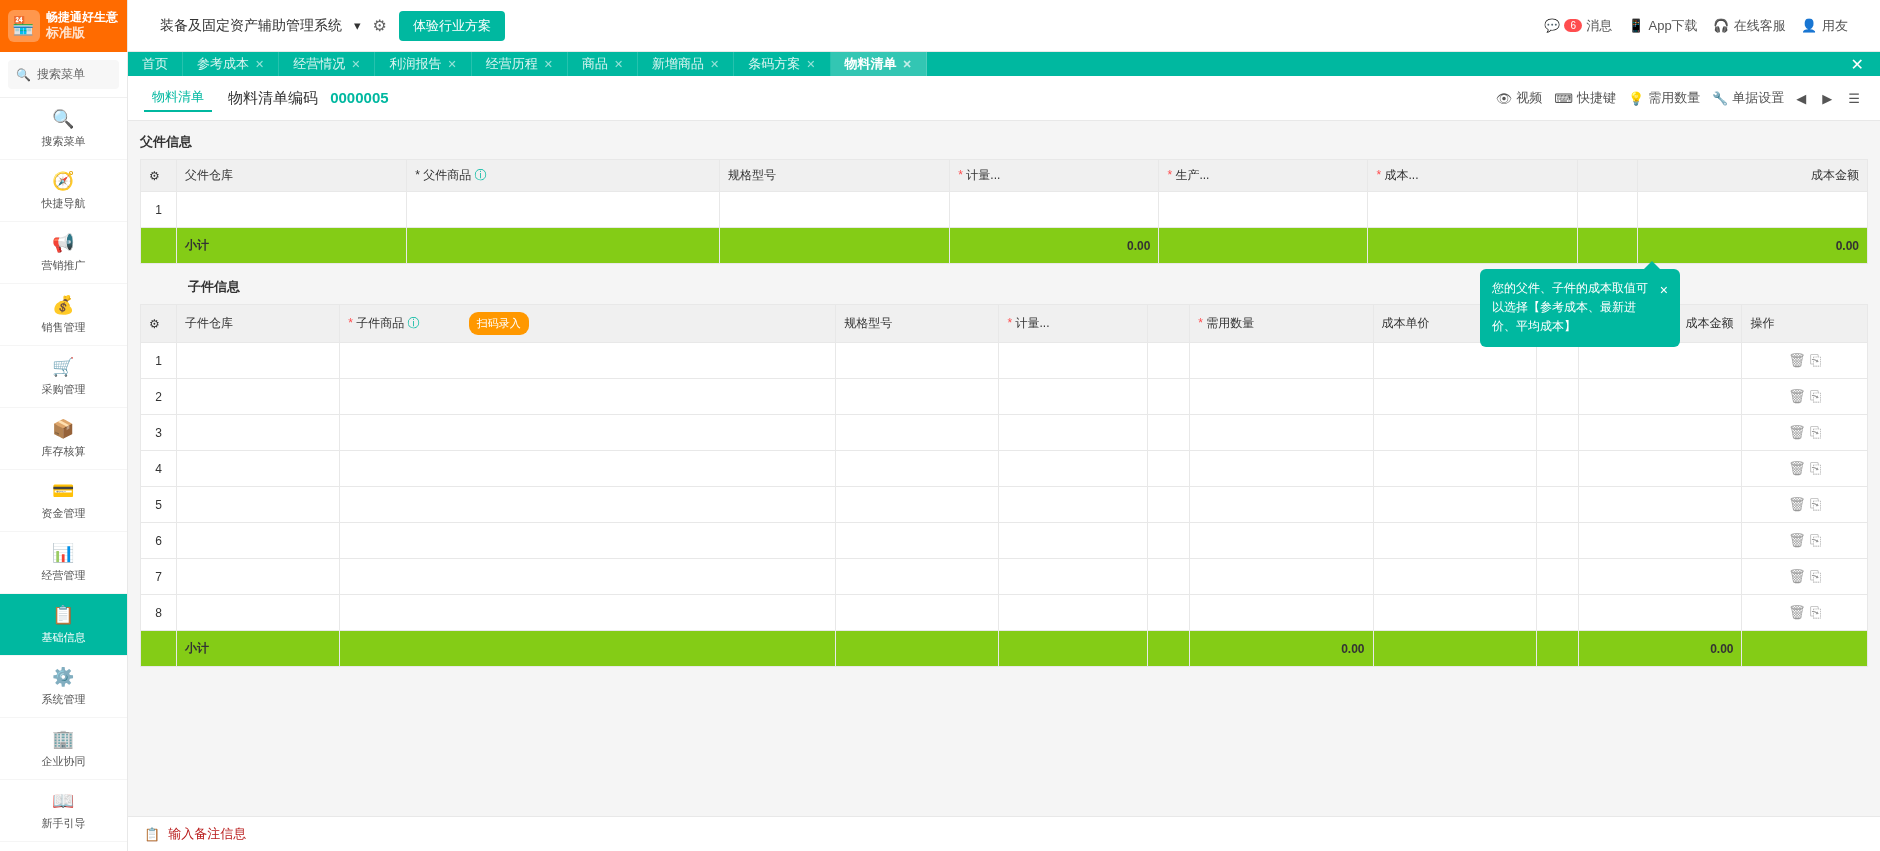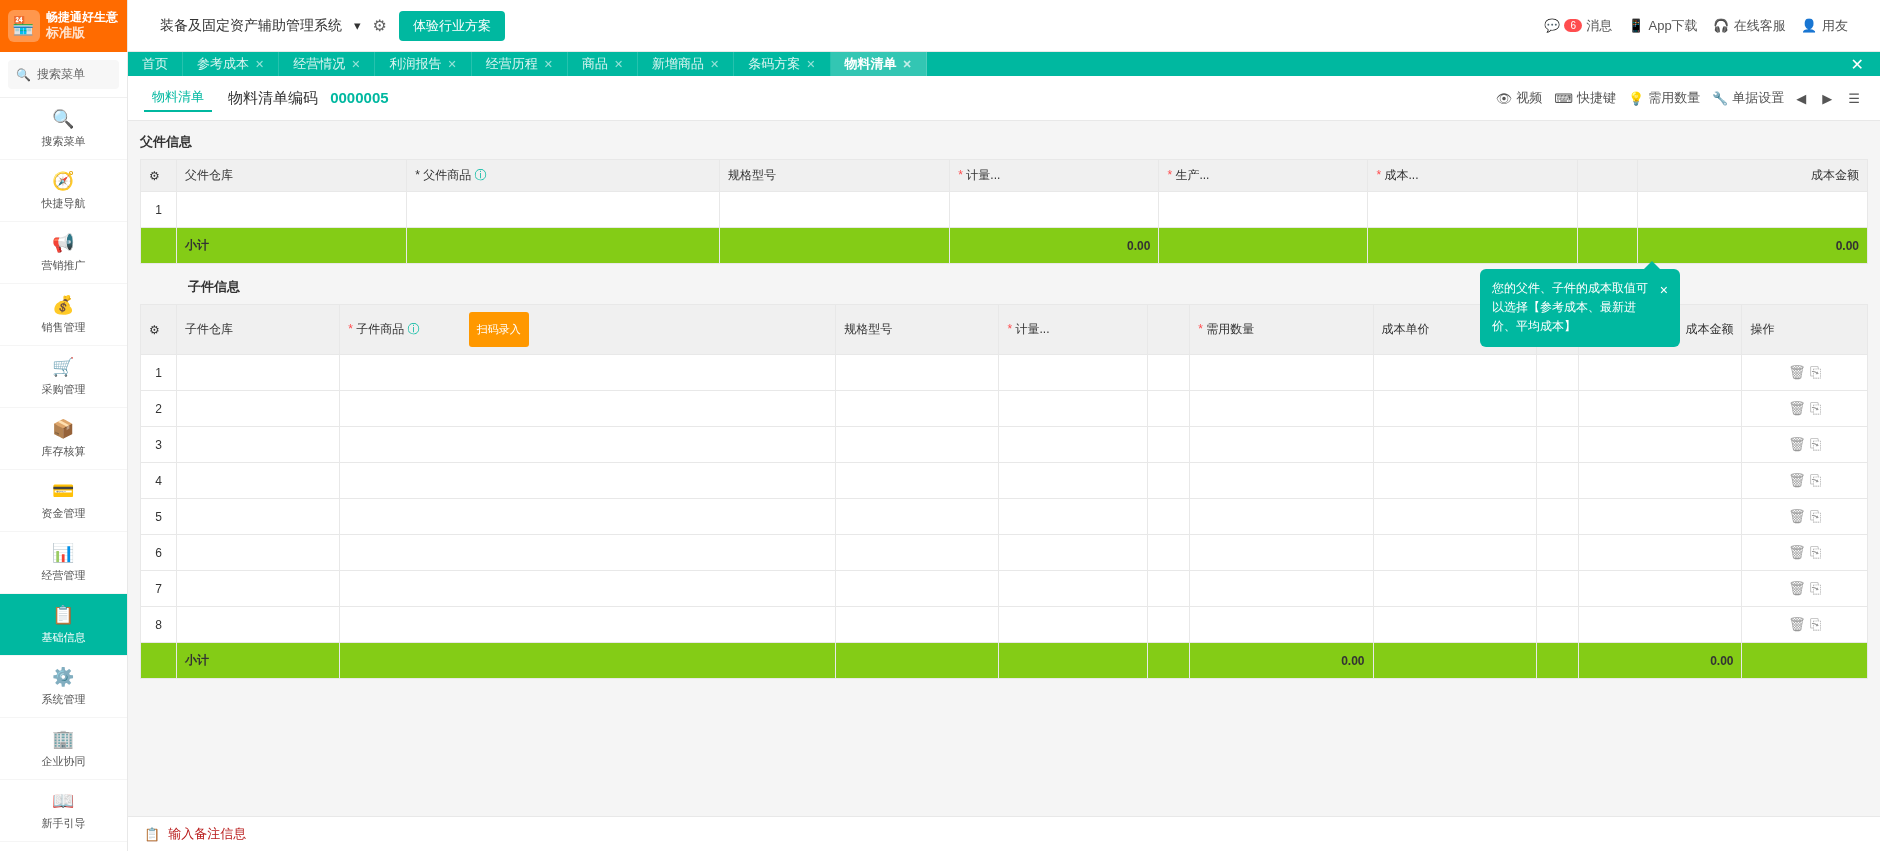--- a/index.html
+++ b/index.html
@@ -266,22 +266,22 @@
     }
     .th-settings { width: 36px; text-align: center; }
     .td-center { text-align: center; }
     .td-right { text-align: right; }
 
     
     .scan-btn {
       background: #ff9800;
       color: white;
       border: none;
-      padding: 10px 8px;
-      border-radius: 3px;
+      padding: 4px 8px;
+      border-radius: 9px;
       font-size: 11px;
       cursor: pointer;
       margin-left: 46px;
     }
 
     
     .action-icons {
       display: flex;
       gap: 4px;
       justify-content: center;

